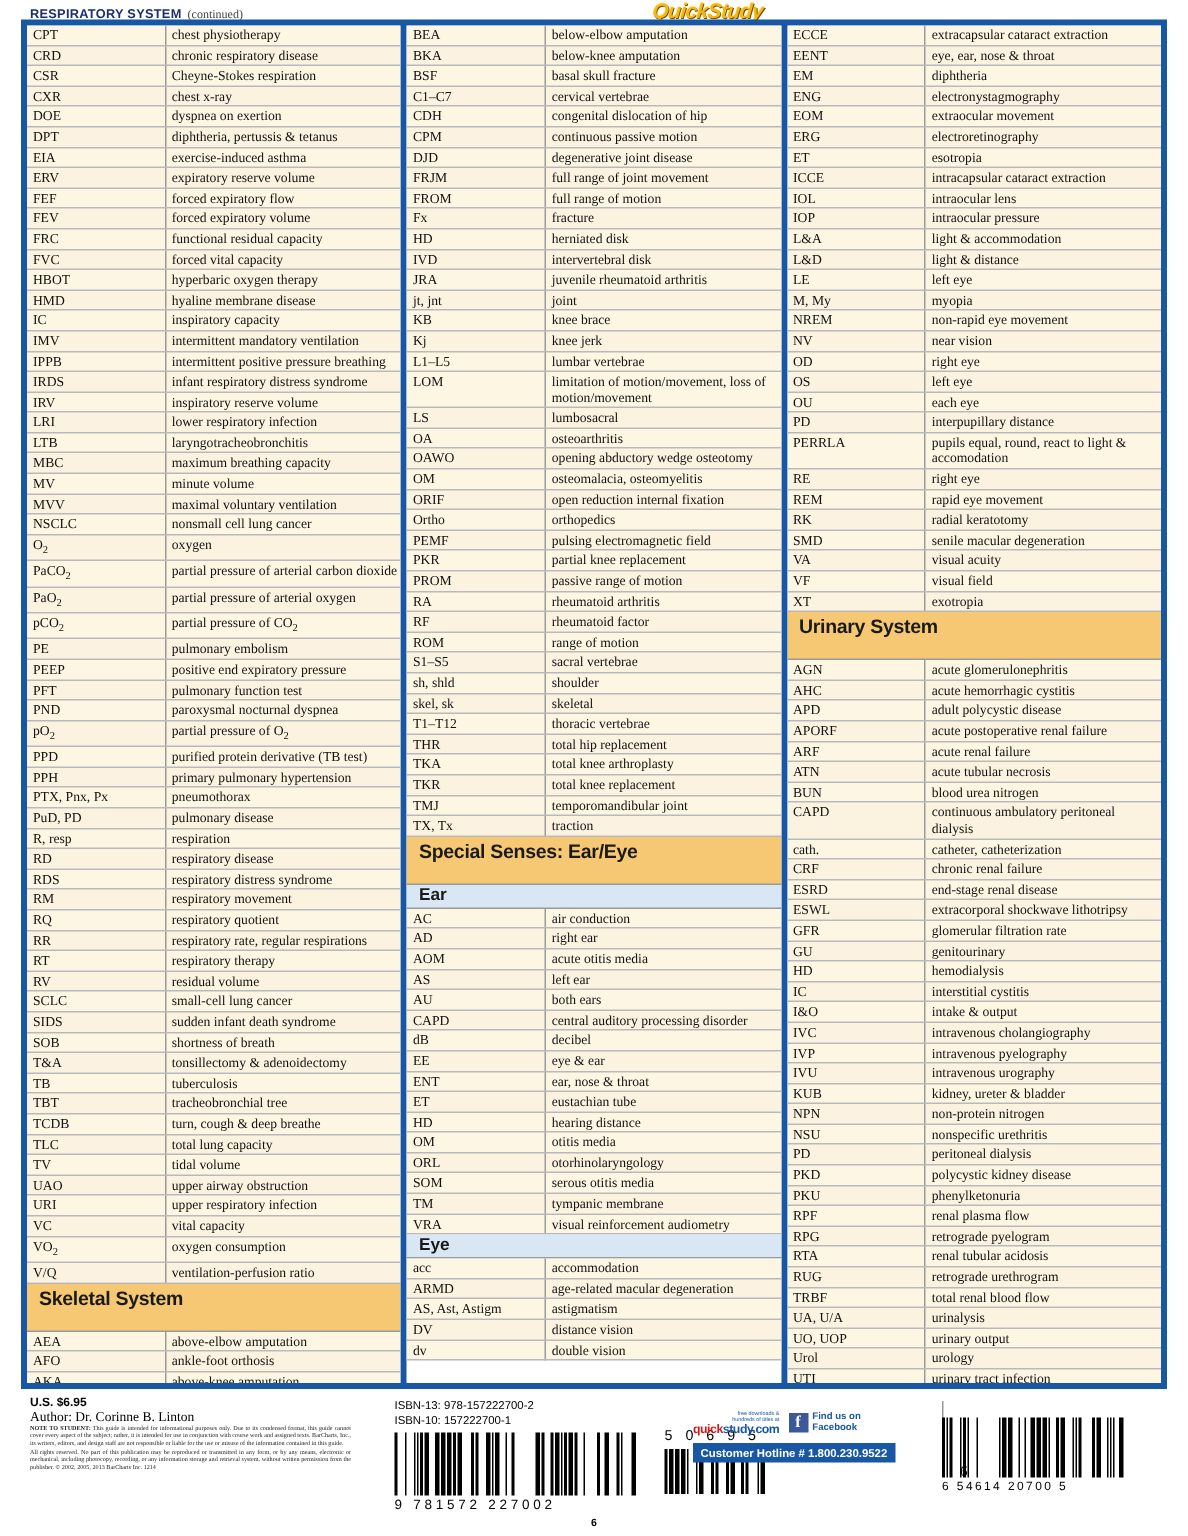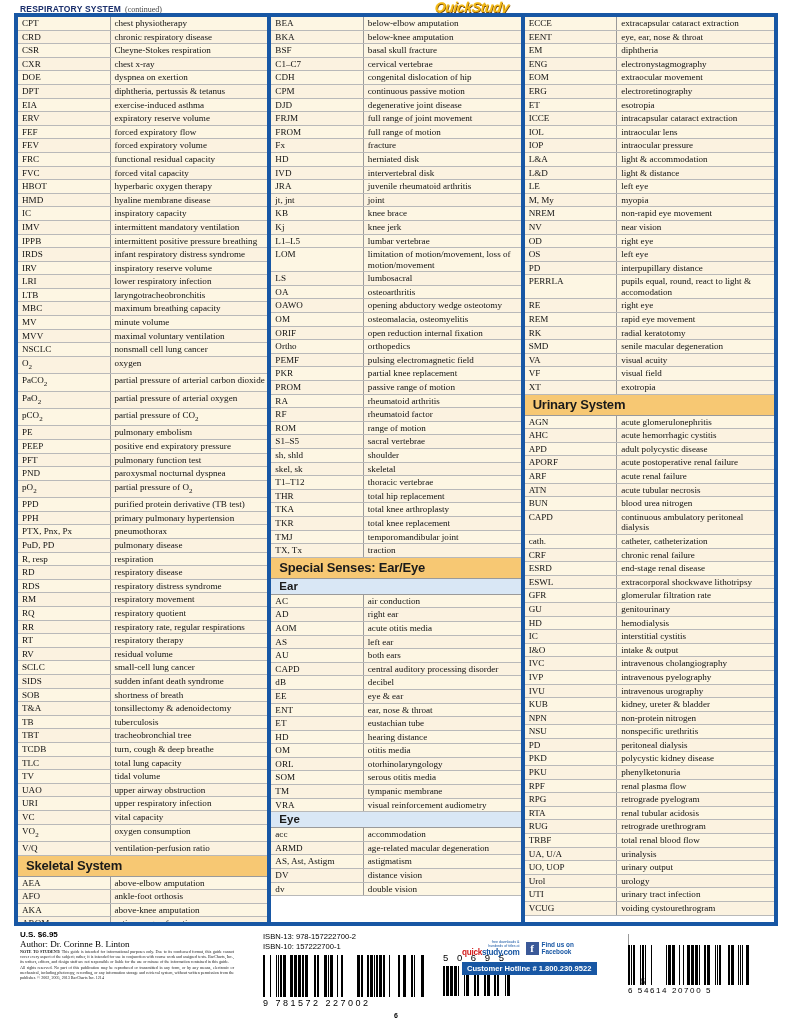--- a/index.html
+++ b/index.html
@@ -60,21 +60,21 @@
   }
   td.abbr-k { width:92px; background:#fdf6e3; border-right:1px solid #9a9a9a; }
   td.abbr-v { background:#fdf6e3; }
   tr.alt td { background:#fbf2e0; }
 
   
   .sec-head {
     background:#f7c873;
     font-family:"Liberation Sans", sans-serif;
     font-weight:bold; font-size:13px;
-    color:#1a1a1a; padding:2px 0 3px 8px;
+    color:#1a1a1a; padding:2px 0 14px 8px;
     letter-spacing:-.2px;
     border-bottom:1px solid #9a9a9a;
   }
   .sub-head {
     background:#d9e7f5;
     font-family:"Liberation Sans", sans-serif;
     font-weight:bold; font-size:11.5px;
     color:#1a1a1a; padding:1px 0 2px 8px;
     border-bottom:1px solid #9a9a9a;
   }
@@ -737,20 +737,24 @@
             <td class="abbr-k">NV</td>
             <td class="abbr-v">near vision</td>
           </tr>
           <tr>
             <td class="abbr-k">OD</td>
             <td class="abbr-v">right eye</td>
           </tr>
           <tr class="alt">
             <td class="abbr-k">OS</td>
             <td class="abbr-v">left eye</td>
+          </tr>
+          <tr>
+            <td class="abbr-k">OU</td>
+            <td class="abbr-v">each eye</td>
           </tr>
           <tr class="alt">
             <td class="abbr-k">PD</td>
             <td class="abbr-v">interpupillary distance</td>
           </tr>
           <tr>
             <td class="abbr-k">PERRLA</td>
             <td class="abbr-v">pupils equal, round, react to light &amp; accomodation</td>
           </tr>
           <tr class="alt">

